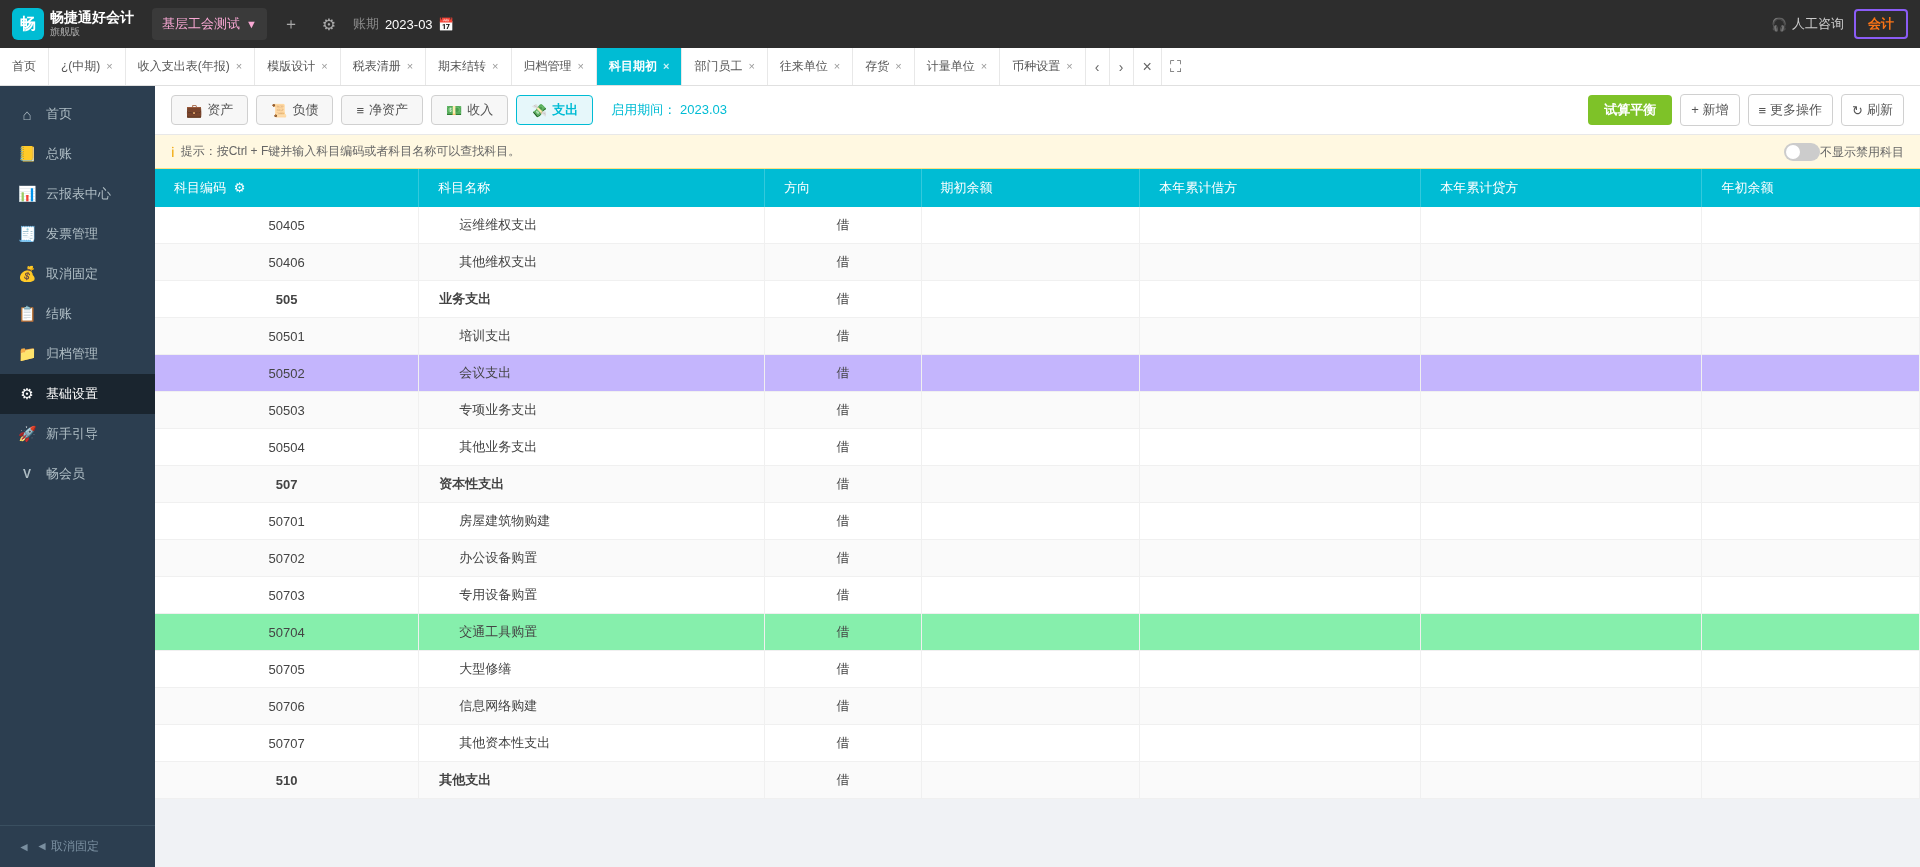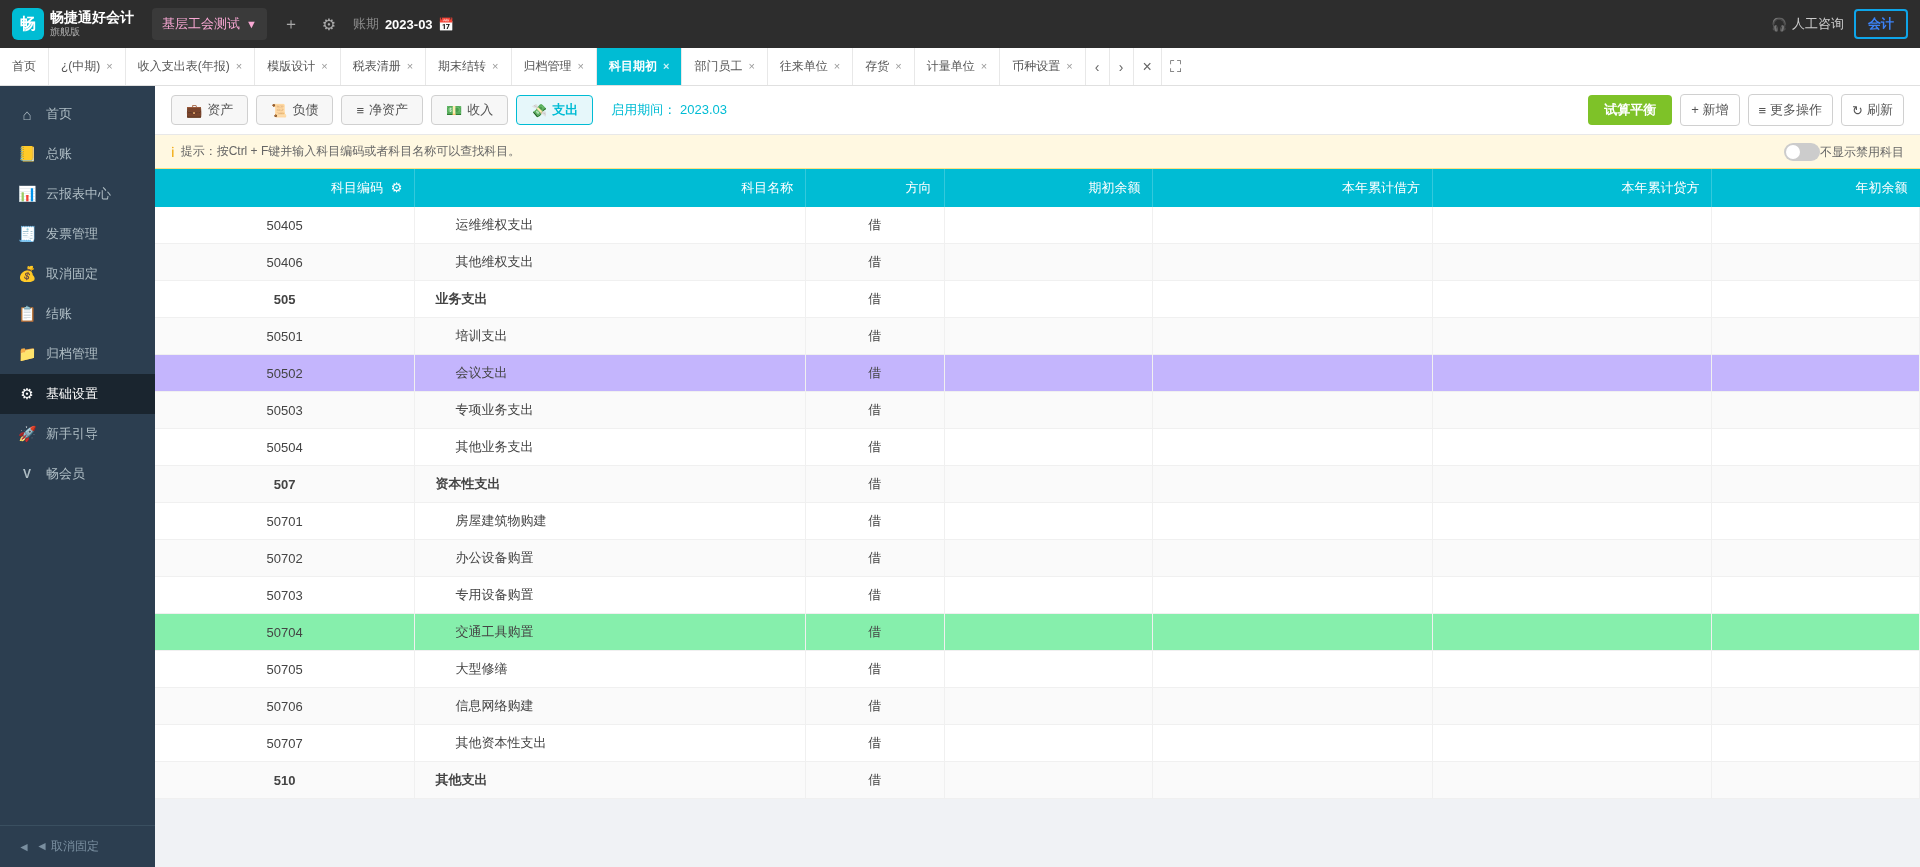--- a/index.html
+++ b/index.html
@@ -25,29 +25,29 @@
       height: 32px;
     }
     .top-icon-btn {
       width: 28px; height: 28px; display: flex; align-items: center; justify-content: center;
       color: #aaa; cursor: pointer; font-size: 16px; border-radius: 4px;
     }
     .period-area {
       display: flex; align-items: center; color: #ccc; font-size: 13px; gap: 6px;
     }
     .period-label { color: #888; }
-    .period-value { color: #fff; font-weight: bold; }
+    .period-value { color: #fff; font-weight: normal; }
     .top-right {
       margin-left: auto; display: flex; align-items: center; gap: 10px;
     }
     .help-btn {
       display: flex; align-items: center; gap: 4px; color: #ccc; cursor: pointer; font-size: 13px;
     }
     .account-btn {
-      border: 2px solid #0ea5e9; color: #3b82f6; padding: 4px 12px;
+      border: 2px solid #8b5cf6; color: #f97316; padding: 4px 12px;
       border-radius: 4px; cursor: pointer; font-size: 13px; background: transparent;
       font-weight: bold;
     }
 
     
     .tab-bar {
       display: flex; align-items: center; background: #fff; border-bottom: 1px solid #e0e0e0;
       height: 38px; padding: 0 0 0 0; overflow: hidden;
     }
     .tab-item {
@@ -150,21 +150,21 @@
     .toggle-switch::after {
       content: ''; position: absolute; width: 14px; height: 14px; background: white;
       border-radius: 50%; top: 2px; left: 2px; transition: left 0.2s;
     }
 
     
     .table-wrapper { flex: 1; overflow-y: auto; overflow-x: hidden; }
     table { width: 100%; border-collapse: collapse; background: white; }
     thead tr { background: #00bcd4; color: white; }
     thead th {
-      padding: 10px 12px; font-size: 13px; font-weight: normal; text-align: right;
+      padding: 10px 19px; font-size: 13px; font-weight: normal; text-align: left;
       border-right: 1px solid rgba(255,255,255,0.2); white-space: nowrap;
     }
     thead th:last-child { border-right: none; }
     tbody tr { border-bottom: 1px solid #f0f0f0; }
     tbody td {
       padding: 9px 12px; font-size: 13px; color: #444; text-align: center;
       border-right: 1px solid #f0f0f0;
     }
     tbody td:first-child { text-align: center; font-weight: normal; }
     tbody td:nth-child(2) { text-align: left; padding-left: 20px; }

